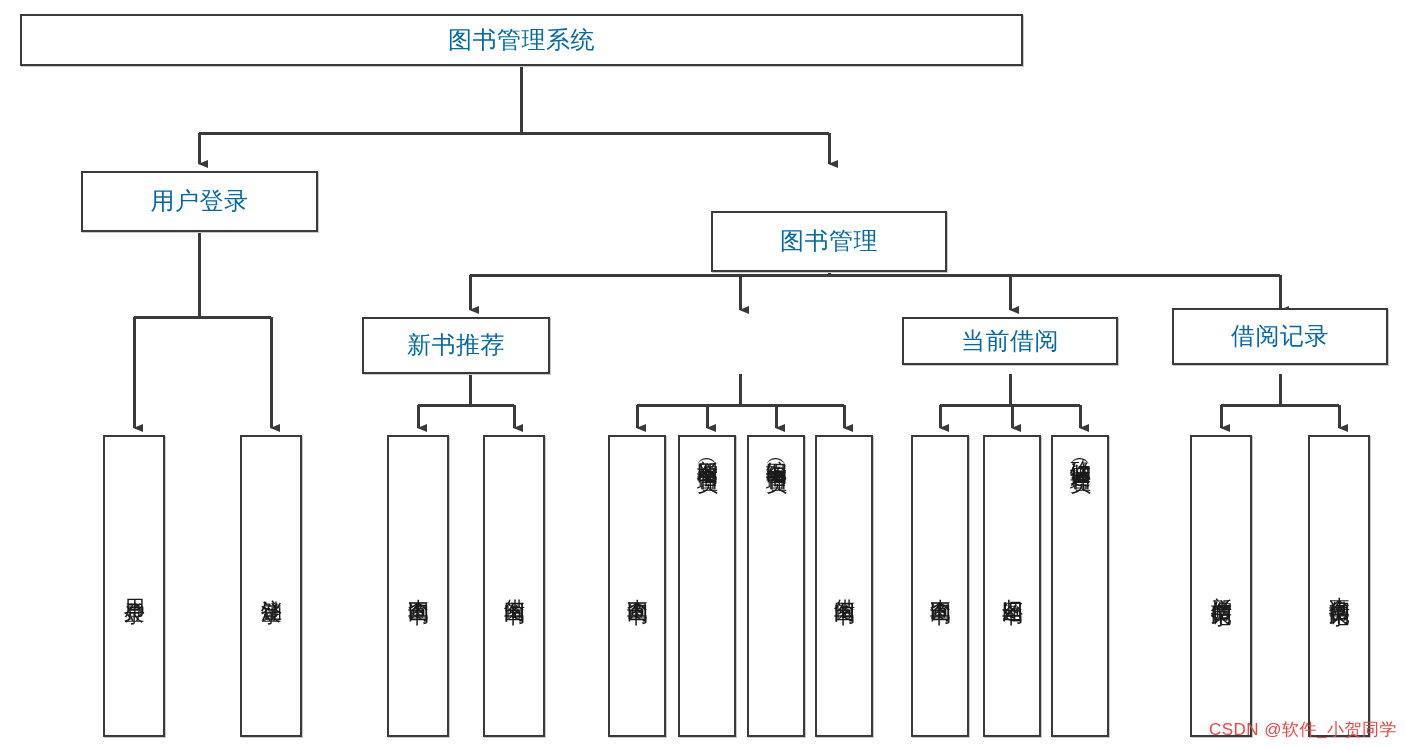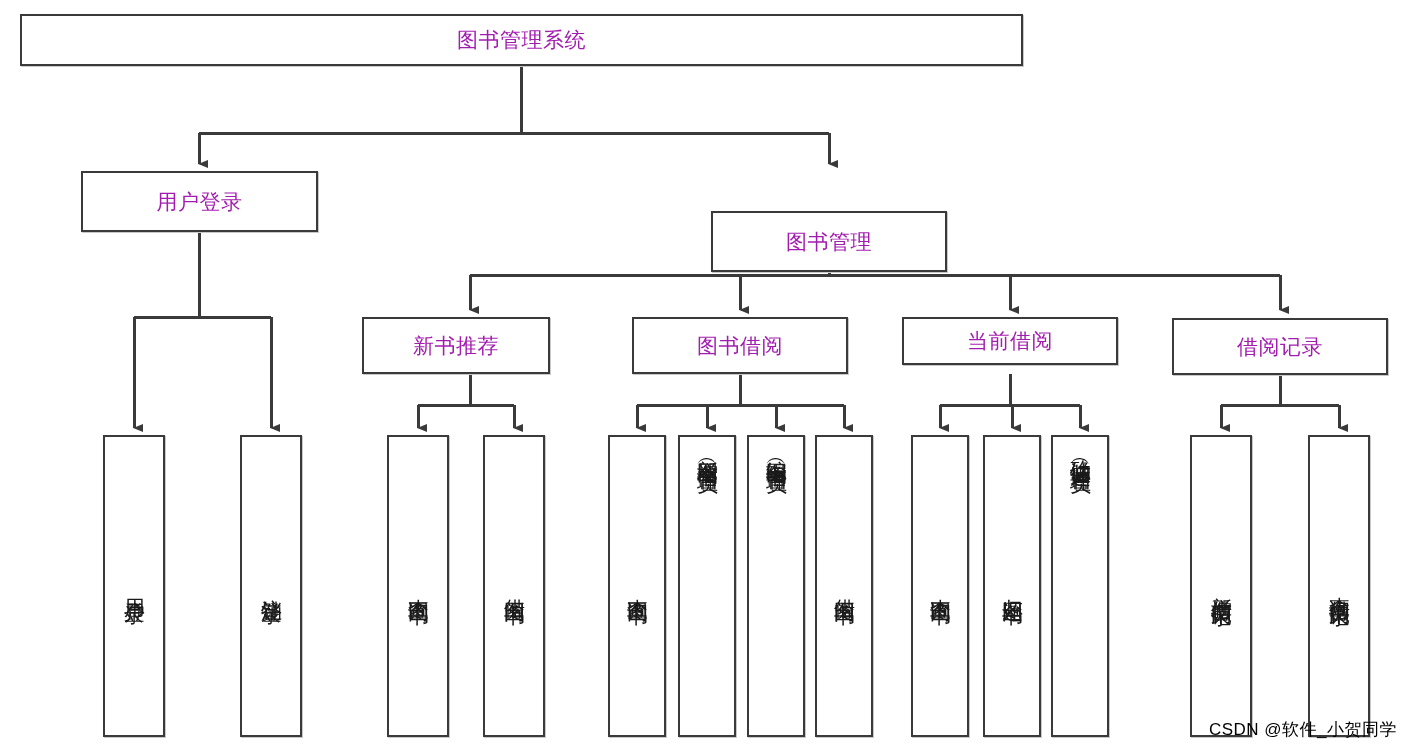--- a/index.html
+++ b/index.html
@@ -30,41 +30,41 @@
     position: absolute;
     box-sizing: border-box;
     background: #ffffff;
     border: 2px solid #3a3a3a;
     display: flex;
     align-items: center;
     justify-content: center;
     box-shadow: 1px 1px 0 #c9c9c9;
   }
   .node-label-h {
-    font-size: 21px;
-    color: #a21caf;
+    font-size: 24px;
+    color: #0369a1;
     line-height: 1.1;
     white-space: nowrap;
     letter-spacing: 0.5px;
   }
   .node-label-v {
     font-size: 21px;
     color: #1a1a1a;
     writing-mode: vertical-rl;
     text-orientation: upright;
     line-height: 1.28;
     letter-spacing: 2px;
     white-space: nowrap;
   }
   .watermark {
     position: absolute;
     right: 8px;
     bottom: 6px;
     font-size: 17px;
-    color: #000000;
+    color: #ef4444;
     white-space: nowrap;
     pointer-events: none;
     letter-spacing: 0.5px;
   }
 </style>
 </head>
 <body>
 
 <div id="diagram-root">
 
@@ -130,29 +130,26 @@
   </div>
 
   <div class="node-box" style="left:711px; top:171px; width:236px; height:61px;margin-top:40px;">
     <span class="node-label-h">图书管理</span>
   </div>
 
   <div class="node-box" style="left:362px; top:317px; width:188px; height:57px;">
     <span class="node-label-h">新书推荐</span>
   </div>
 
-  <div class="node-box" style="left:632px; top:317px; width:216px; height:57px;">
-    <span class="node-label-h">图书借阅</span>
-  </div>
 
   <div class="node-box" style="left:902px; top:317px; width:216px; height:48px;">
     <span class="node-label-h">当前借阅</span>
   </div>
 
-  <div class="node-box" style="left:1172px; top:318px; width:216px; height:57px;">
+  <div class="node-box" style="left:1172px; top:308px; width:216px; height:57px;">
     <span class="node-label-h">借阅记录</span>
   </div>
 
   <div class="node-box" style="left:103px; top:435px; width:62px; height:302px;">
     <span class="node-label-v">用户登录</span>
   </div>
 
   <div class="node-box" style="left:240px; top:435px; width:62px; height:302px;">
     <span class="node-label-v">注销登录</span>
   </div>

